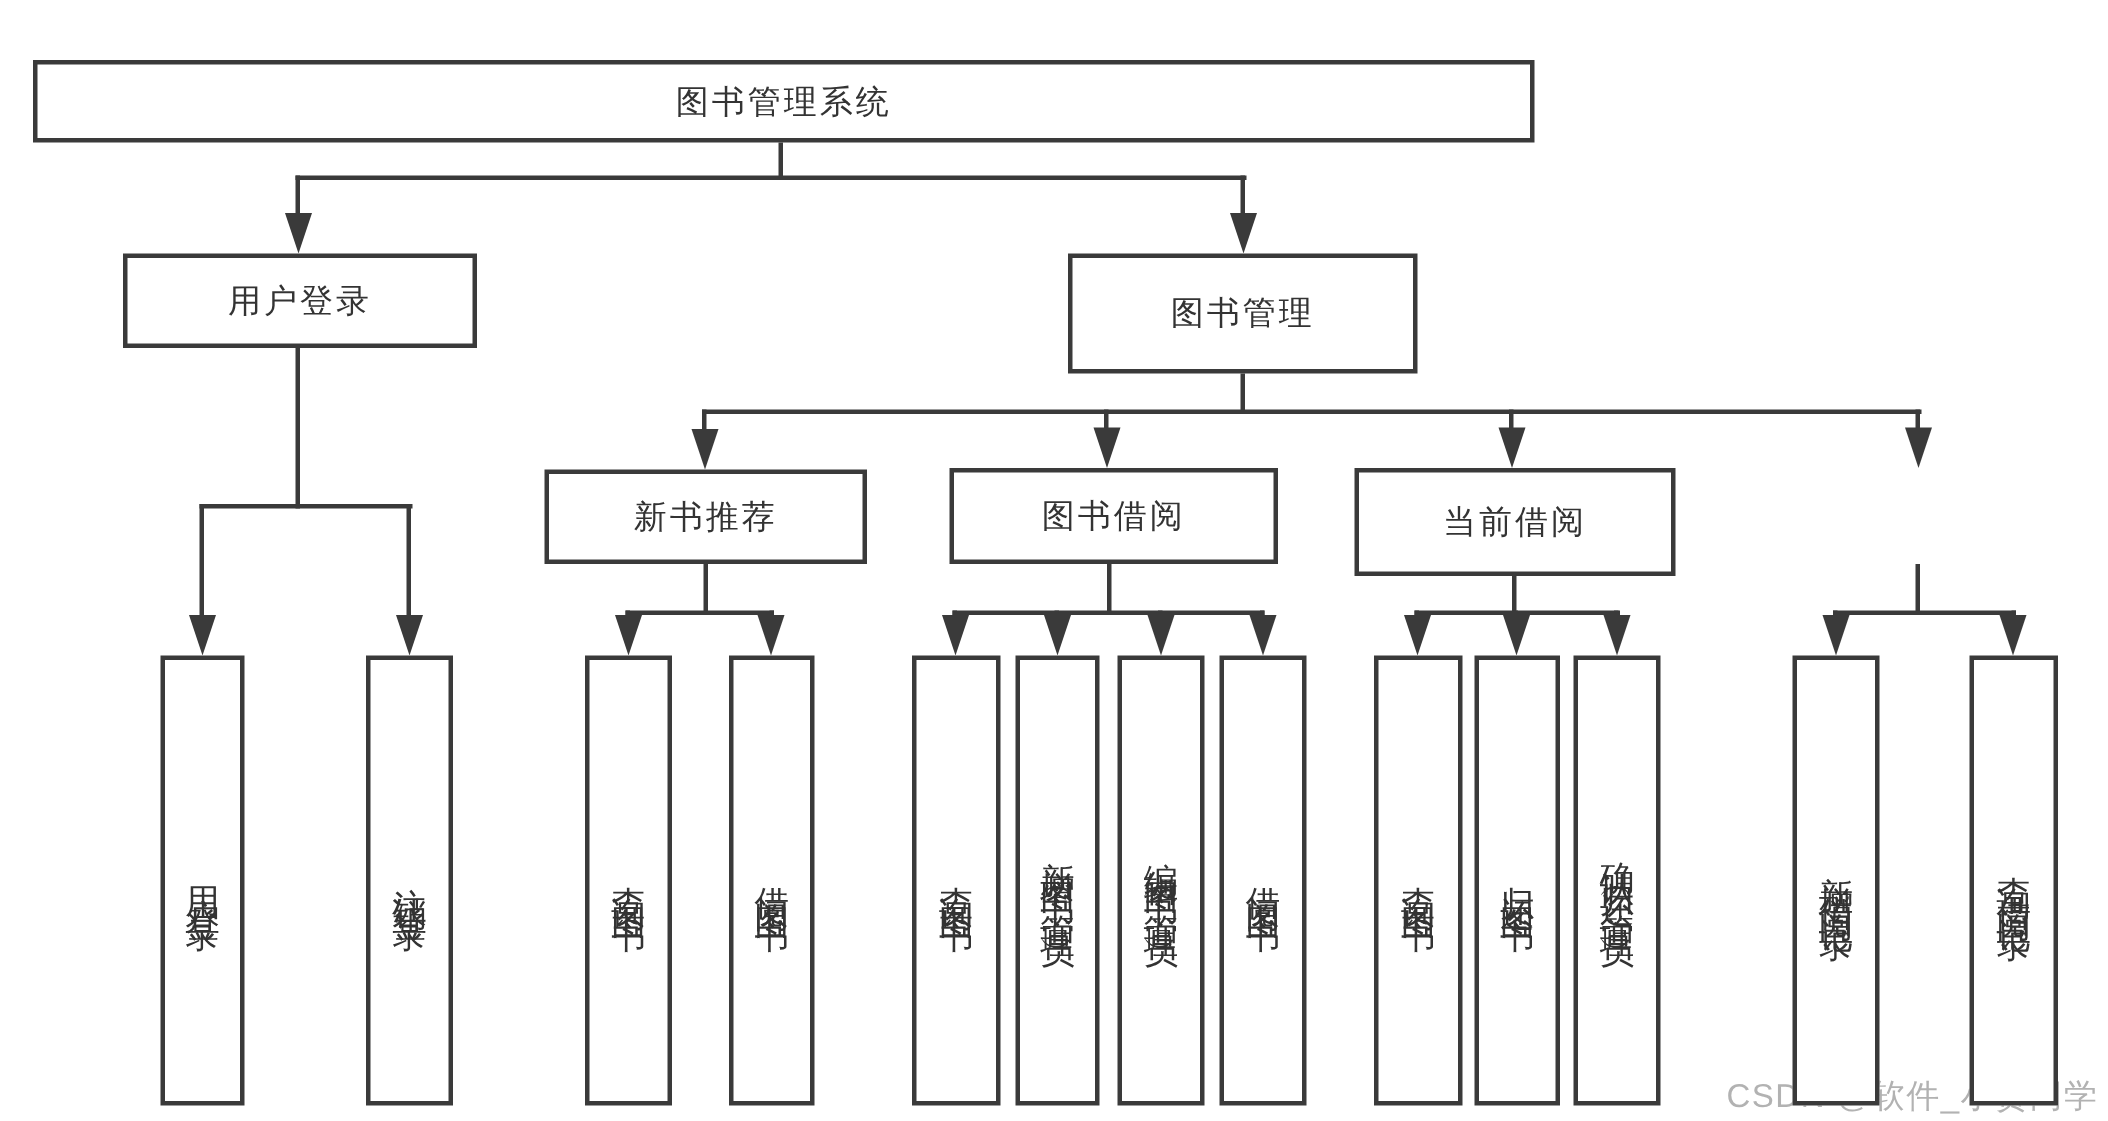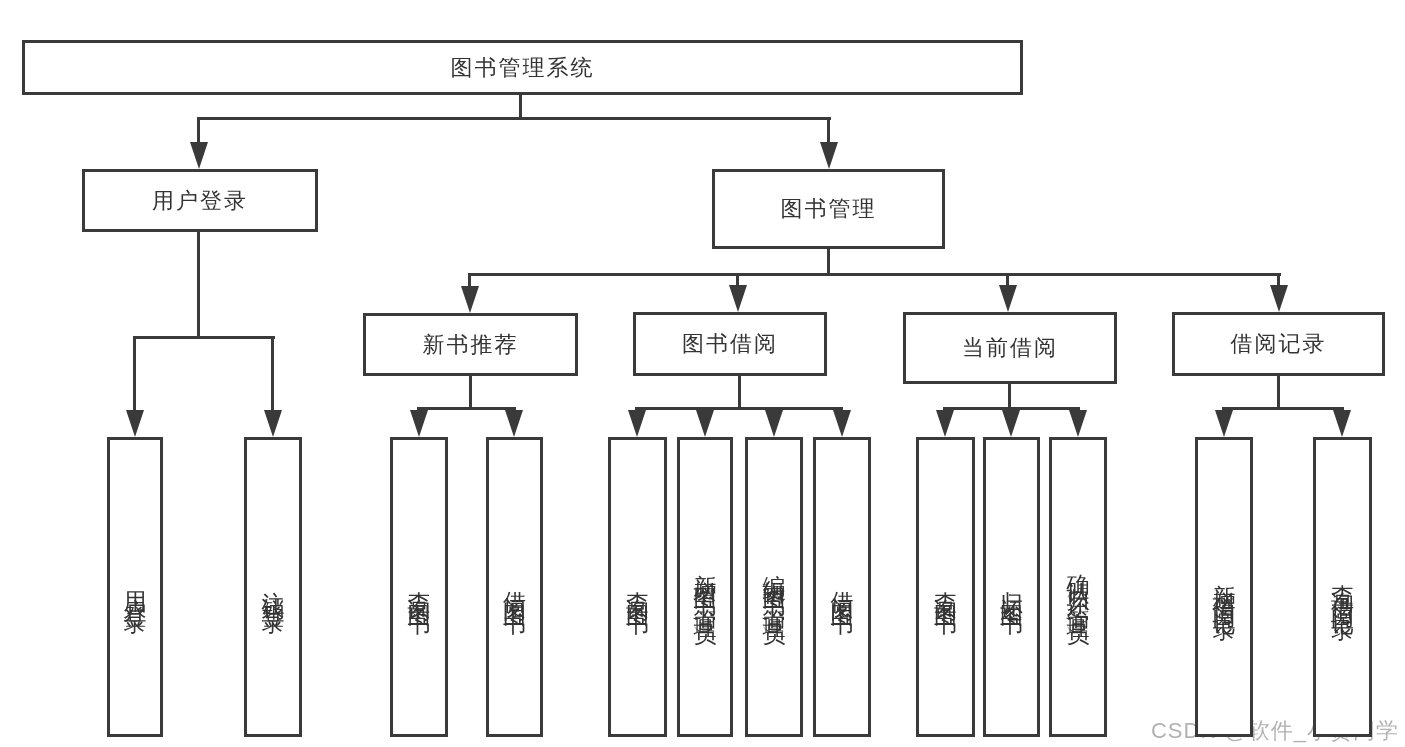--- a/index.html
+++ b/index.html
@@ -123,28 +123,25 @@
     </div>
     <div class="node horiz" style="left: 82px; top: 169px; width: 236px; height: 63px;">
       <span class="node-label">用户登录</span>
     </div>
     <div class="node horiz" style="left: 712px; top: 169px; width: 233px; height: 80px;">
       <span class="node-label">图书管理</span>
     </div>
     <div class="node horiz" style="left: 363px; top: 313px; width: 215px; height: 63px;">
       <span class="node-label">新书推荐</span>
     </div>
-    <div class="node horiz" style="left: 633px; top: 312px; width: 194px; height: 64px;">
+    <div class="node horiz" style="left: 633px; top: 312px; width: 219px; height: 64px;">
       <span class="node-label">图书借阅</span>
     </div>
     <div class="node horiz" style="left: 903px; top: 312px; width: 214px; height: 72px;">
       <span class="node-label">当前借阅</span>
-    </div>
-    <div class="node horiz" style="left: 1172px; top: 312px; width: 213px; height: 64px;">
-      <span class="node-label">借阅记录</span>
     </div>
     <div class="node vert" style="left: 107px; top: 437px; width: 56px; height: 300px;">
       <span class="node-label">用户登录</span>
     </div>
     <div class="node vert" style="left: 244px; top: 437px; width: 58px; height: 300px;">
       <span class="node-label">注销登录</span>
     </div>
     <div class="node vert" style="left: 390px; top: 437px; width: 58px; height: 300px;">
       <span class="node-label">查询图书</span>
     </div>

